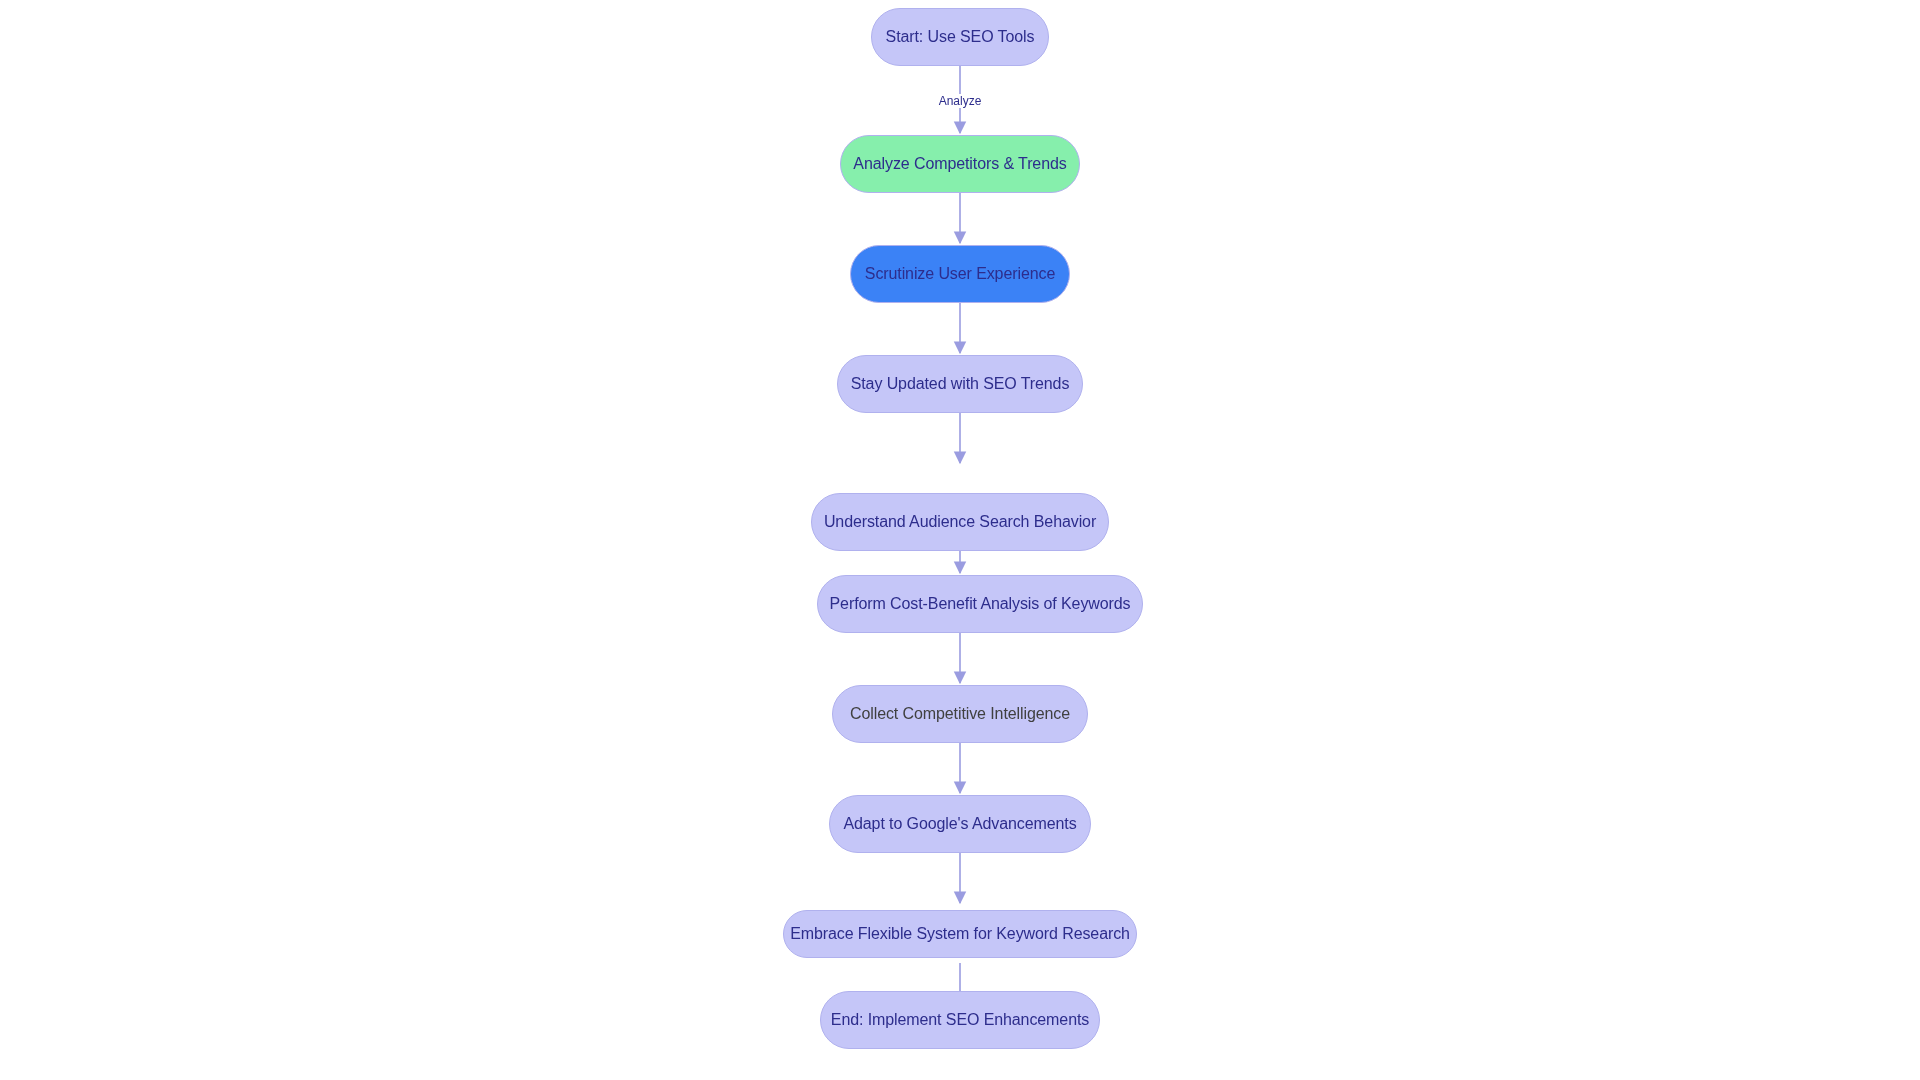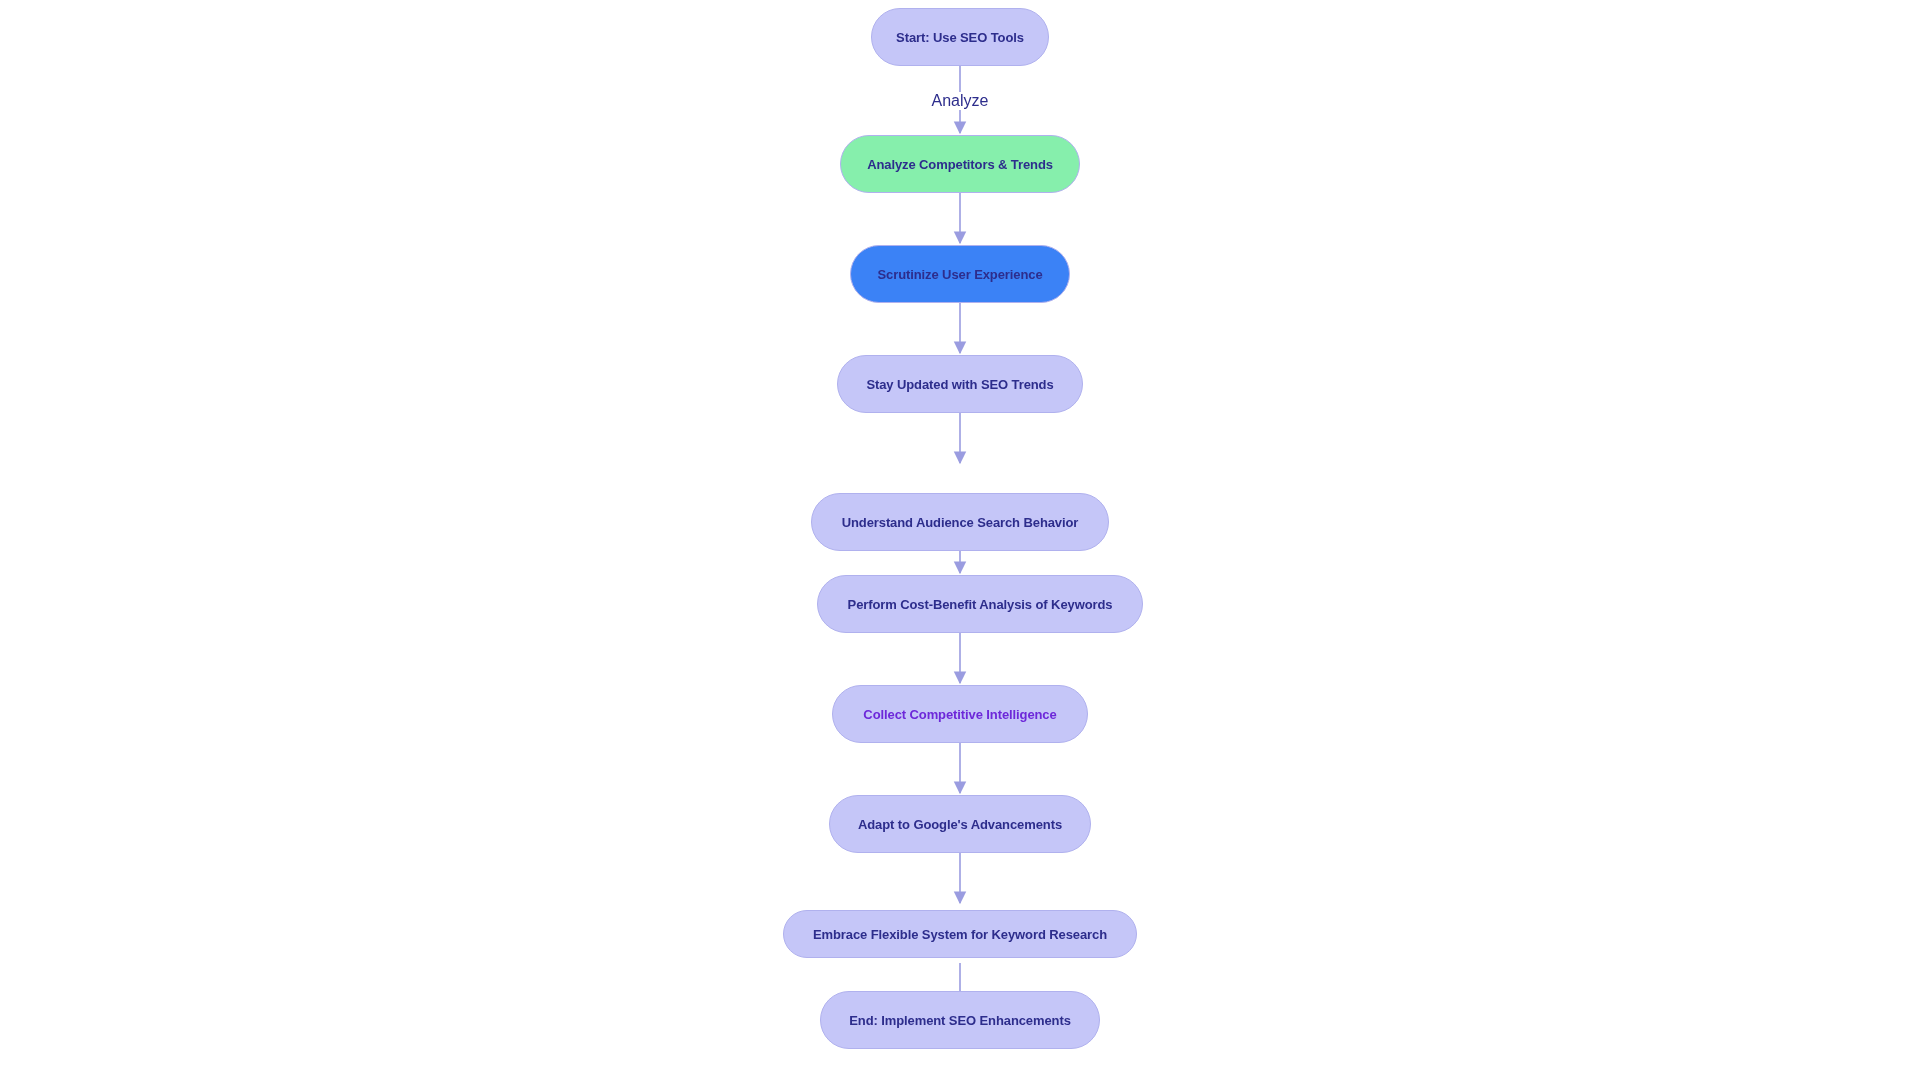--- a/index.html
+++ b/index.html
@@ -52,32 +52,32 @@
     border: 1px solid #b0b1ee;
     border-radius: 999px;
     height: 58px;
     padding: 0 26px;
     white-space: nowrap;
   }
 
   .flow-node-label {
     color: #2d2d8c;
     font-family: "Liberation Sans", sans-serif;
-    font-size: 13px;
-    font-weight: 700;
+    font-size: 16px;
+    font-weight: 400;
     letter-spacing: -0.1px;
     line-height: 1;
   }
 
   .edge-label {
     position: absolute;
     transform: translate(-50%, -50%);
     color: #2d2d8c;
     font-family: "Liberation Sans", sans-serif;
-    font-size: 16px;
+    font-size: 12px;
     line-height: 1;
     background: #ffffff;
     padding: 1px 6px;
     white-space: nowrap;
   }
 </style>
 </head>
 <body>
 
 <div id="flowchart-canvas" style="background: rgb(255, 255, 255);">
@@ -115,21 +115,21 @@
       <div class="flow-node" style="left: 960px; top: 384px; width: 246px; height: 58px; background: rgb(197, 198, 248); border-color: rgb(176, 177, 238);">
         <span class="flow-node-label" style="color: rgb(45, 45, 140);">Stay Updated with SEO Trends</span>
       </div>
       <div class="flow-node" style="left: 960px; top: 494px; width: 298px; height: 58px; background: rgb(197, 198, 248); border-color: rgb(176, 177, 238); margin-top: 28px;">
         <span class="flow-node-label" style="color: rgb(45, 45, 140);">Understand Audience Search Behavior</span>
       </div>
       <div class="flow-node" style="left: 960px; top: 604px; width: 326px; height: 58px; background: rgb(197, 198, 248); border-color: rgb(176, 177, 238); margin-left: 20px;">
         <span class="flow-node-label" style="color: rgb(45, 45, 140);">Perform Cost-Benefit Analysis of Keywords</span>
       </div>
       <div class="flow-node" style="left: 960px; top: 714px; width: 256px; height: 58px; background: rgb(197, 198, 248); border-color: rgb(176, 177, 238);">
-        <span class="flow-node-label" style="color: #6d28d9;">Collect Competitive Intelligence</span>
+        <span class="flow-node-label" style="color: #404040;">Collect Competitive Intelligence</span>
       </div>
       <div class="flow-node" style="left: 960px; top: 824px; width: 262px; height: 58px; background: rgb(197, 198, 248); border-color: rgb(176, 177, 238);">
         <span class="flow-node-label" style="color: rgb(45, 45, 140);">Adapt to Google's Advancements</span>
       </div>
       <div class="flow-node" style="left: 960px; top: 934px; width: 354px; height: 48px; background: rgb(197, 198, 248); border-color: rgb(176, 177, 238);">
         <span class="flow-node-label" style="color: rgb(45, 45, 140);">Embrace Flexible System for Keyword Research</span>
       </div>
       <div class="flow-node" style="left: 960px; top: 1020px; width: 280px; height: 58px; background: rgb(197, 198, 248); border-color: rgb(176, 177, 238); text-align: center;">
         <span class="flow-node-label" style="color: rgb(45, 45, 140);">End: Implement SEO Enhancements</span>
       </div>

